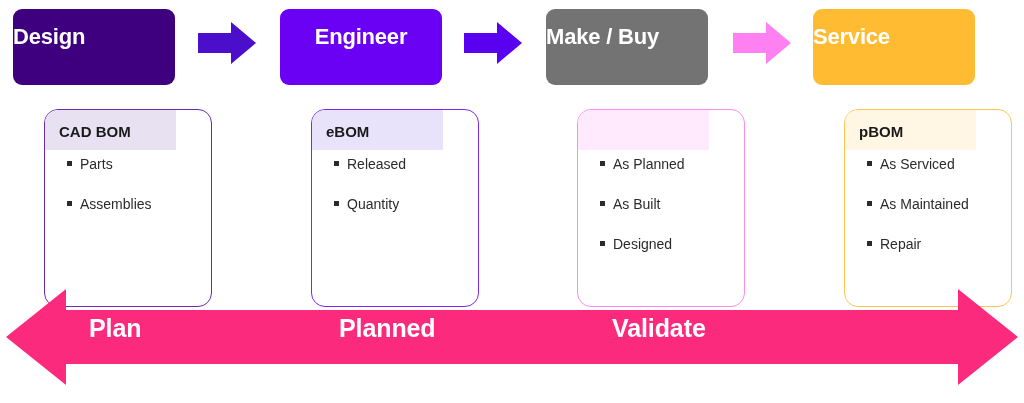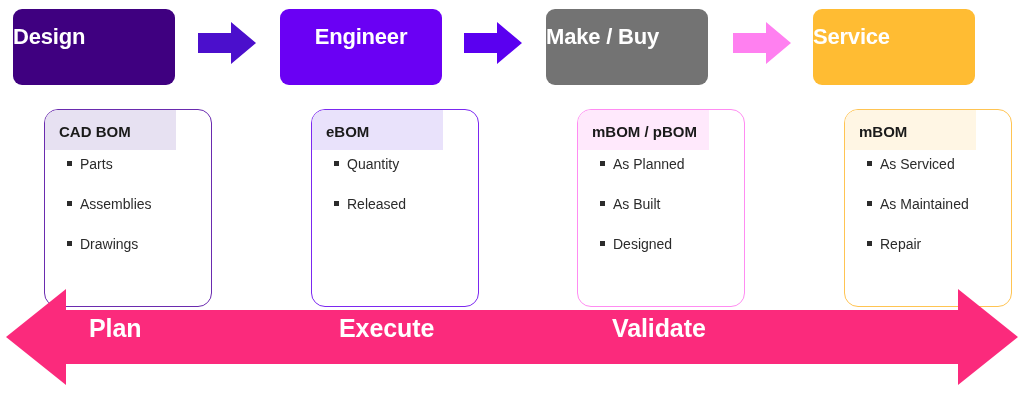--- a/index.html
+++ b/index.html
@@ -156,89 +156,87 @@
   <div class="stage" id="stage-0" style="left:0px;">
     <div class="stage-header" style="background: rgb(63, 0, 128);">
       <span class="stage-header-label">Design</span>
     </div>
     <div class="bom-card" style="border-color: rgb(106, 43, 175);">
       <div class="bom-band" style="background: rgb(231, 225, 242);"></div>
       <div class="bom-title">CAD BOM</div>
       <ul class="bom-list">
         <li><span class="bullet"></span><span>Parts</span></li>
         <li><span class="bullet"></span><span>Assemblies</span></li>
-        <li><span class="bullet"></span><span>Drawings</span></li>
       </ul>
     </div>
   </div>
 
   <div class="connector" id="connector-0" style="left:198px;">
     <svg viewBox="0 0 58 42" preserveAspectRatio="none">
       <polygon points="0,11 33,11 33,0 58,21 33,42 33,31 0,31" fill="#4B0FCC"></polygon>
     </svg>
   </div>
 
   <div class="stage" id="stage-1" style="left:267px;">
     <div class="stage-header" style="background: rgb(106, 0, 244); justify-content: center;">
       <span class="stage-header-label">Engineer</span>
     </div>
     <div class="bom-card" style="border-color: rgb(123, 40, 240);">
       <div class="bom-band" style="background: rgb(233, 226, 251);"></div>
       <div class="bom-title">eBOM</div>
       <ul class="bom-list">
+        <li><span class="bullet"></span><span>Released</span></li>
         <li><span class="bullet"></span><span>Quantity</span></li>
-        <li><span class="bullet"></span><span>Released</span></li>
       </ul>
     </div>
   </div>
 
   <div class="connector" id="connector-1" style="left:464px;">
     <svg viewBox="0 0 58 42" preserveAspectRatio="none">
       <polygon points="0,11 33,11 33,0 58,21 33,42 33,31 0,31" fill="#5A00F0"></polygon>
     </svg>
   </div>
 
   <div class="stage" id="stage-2" style="left:533px;">
     <div class="stage-header" style="background: #737373; text-align: center;">
       <span class="stage-header-label">Make / Buy</span>
     </div>
     <div class="bom-card" style="border-color: rgb(255, 140, 242);">
       <div class="bom-band" style="background: rgb(255, 233, 252);"></div>
-      <div class="bom-title">mBOM / pBOM</div>
       <ul class="bom-list">
         <li><span class="bullet"></span><span>As Planned</span></li>
         <li><span class="bullet"></span><span>As Built</span></li>
         <li><span class="bullet"></span><span>Designed</span></li>
       </ul>
     </div>
   </div>
 
   <div class="connector" id="connector-2" style="left:733px;">
     <svg viewBox="0 0 58 42" preserveAspectRatio="none">
       <polygon points="0,11 33,11 33,0 58,21 33,42 33,31 0,31" fill="#FF80F0"></polygon>
     </svg>
   </div>
 
   <div class="stage" id="stage-3" style="left:800px;">
     <div class="stage-header" style="background: rgb(255, 188, 51);">
       <span class="stage-header-label">Service</span>
     </div>
     <div class="bom-card" style="border-color: rgb(255, 196, 82);">
       <div class="bom-band" style="background: rgb(255, 246, 228);"></div>
-      <div class="bom-title">mBOM</div>
+      <div class="bom-title">pBOM</div>
       <ul class="bom-list">
         <li><span class="bullet"></span><span>As Serviced</span></li>
         <li><span class="bullet"></span><span>As Maintained</span></li>
         <li><span class="bullet"></span><span>Repair</span></li>
       </ul>
     </div>
   </div>
 
   <div id="phase-bar">
     <svg viewBox="0 0 1024 108" preserveAspectRatio="none">
       <polygon id="phase-arrow-shape" points="6,54 66,6 66,27 958,27 958,6 1018,54 958,102 958,81 66,81 66,102" fill="#FB2A7C"></polygon>
     </svg>
     <span class="phase-label" style="left:89px;">Plan</span>
-    <span class="phase-label" style="left:339px;">Execute</span>
+    <span class="phase-label" style="left:339px;">Planned</span>
     <span class="phase-label" style="left:612px;">Validate</span>
   </div>
 
 </div>
 
 </body></html>

